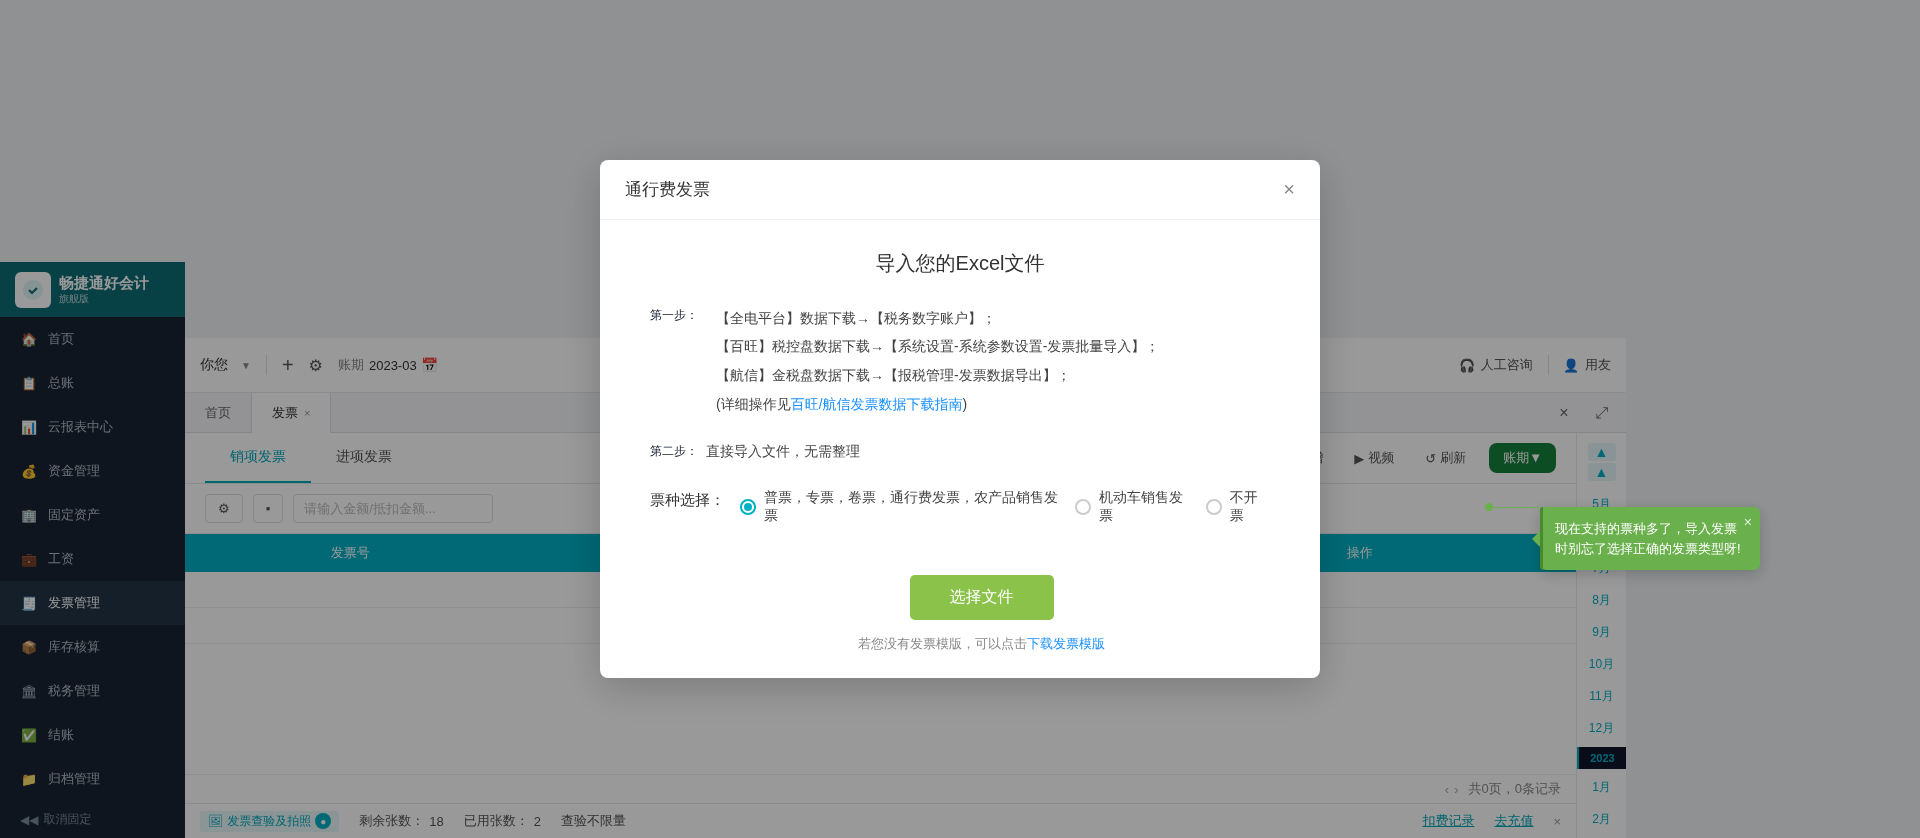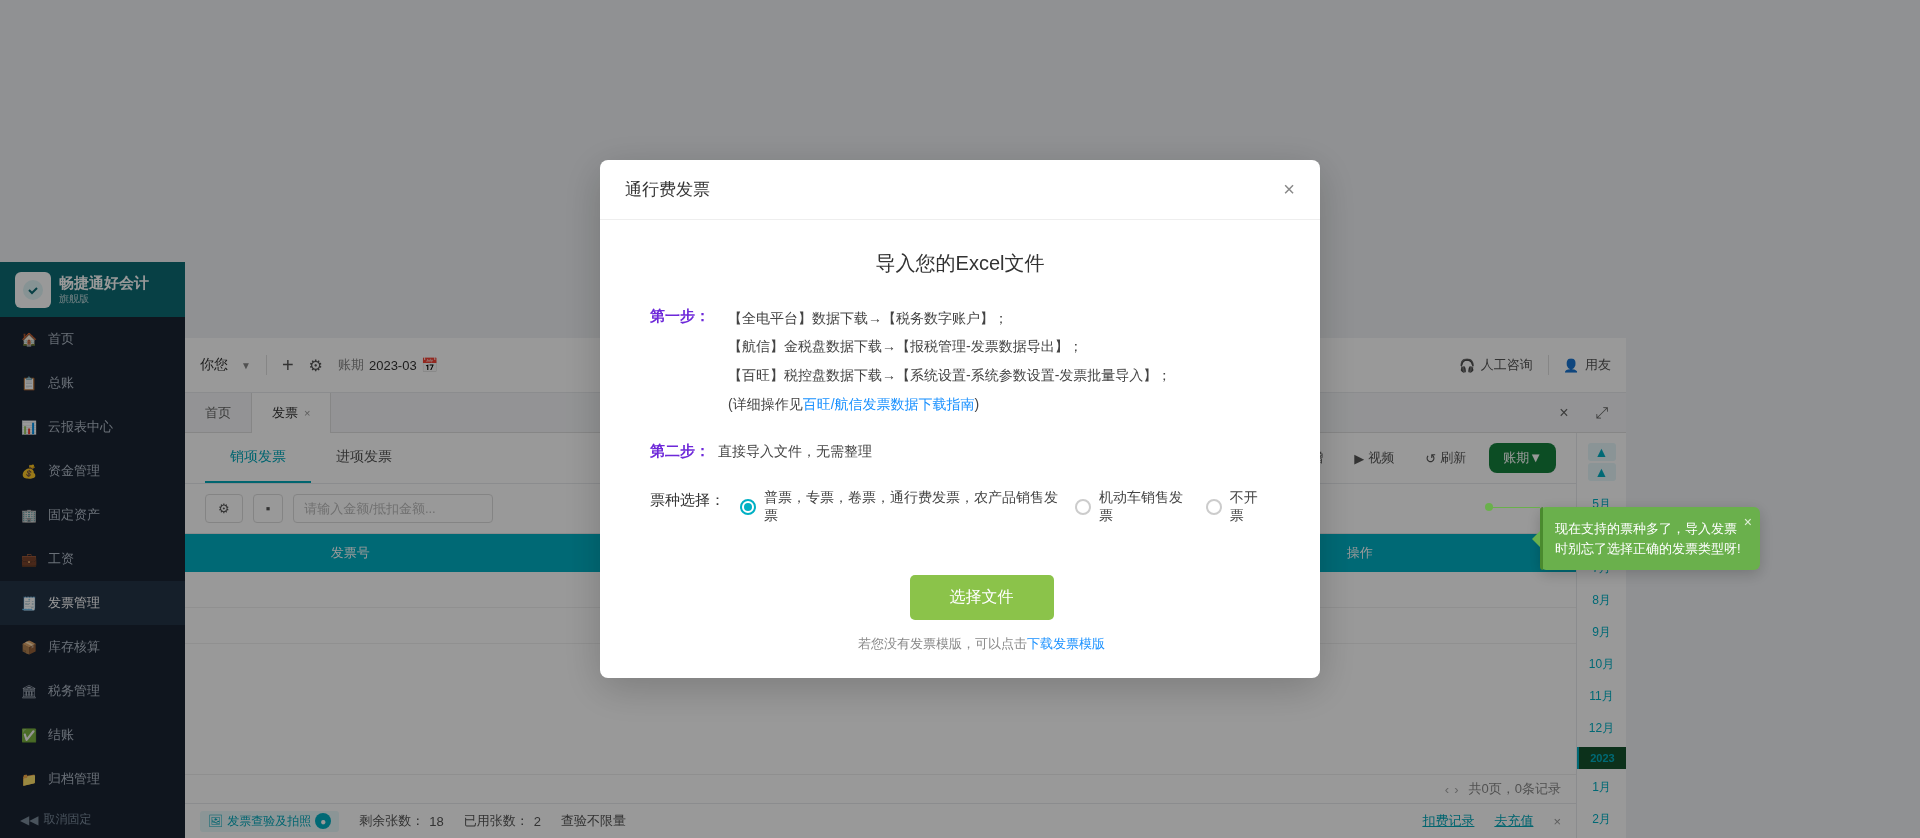--- a/index.html
+++ b/index.html
@@ -93,21 +93,21 @@
 
     
     .modal { background: #fff; border-radius: 8px; width: 720px; box-shadow: 0 10px 40px rgba(0,0,0,0.2); position: relative; }
     .modal-header { padding: 18px 25px; border-bottom: 1px solid #eee; display: flex; align-items: center; justify-content: space-between; }
     .modal-title { font-size: 17px; color: #333; font-weight: 500; }
     .modal-close { cursor: pointer; color: #888; font-size: 20px; }
     .modal-body { padding: 30px 50px 25px 50px; }
     .modal-main-title { text-align: center; font-size: 20px; color: #333; margin-bottom: 30px; font-weight: 500; }
 
     .step-section { margin-bottom: 18px; }
-    .step-label { font-size: 15px; color: #6d28d9; font-weight: 700; margin-bottom: 8px; }
+    .step-label { font-size: 12px; color: #0f172a; font-weight: 400; margin-bottom: 8px; }
     .step-content { padding-left: 10px; }
     .step-line { font-size: 14px; color: #444; margin-bottom: 5px; line-height: 1.7; }
     .step-link { color: #1890ff; text-decoration: none; cursor: pointer; }
 
     .ticket-select-section { display: flex; align-items: flex-start; gap: 15px; margin-bottom: 10px; }
     .ticket-label { font-size: 15px; color: #333; font-weight: 500; white-space: nowrap; padding-top: 2px; }
     .radio-group { display: flex; flex-direction: row; gap: 12px; }
     .radio-item { display: flex; align-items: center; gap: 8px; cursor: pointer; font-size: 14px; color: #444; }
     .radio-circle { width: 16px; height: 16px; border-radius: 50%; border: 2px solid #ccc; display: flex; align-items: center; justify-content: center; flex-shrink: 0; }
     .radio-circle.checked { border-color: #00b0c4; }
@@ -350,21 +350,21 @@
           <div class="arrow-btn">▲</div>
         </div>
         <div class="right-sidebar-month">5月</div>
         <div class="right-sidebar-month">6月</div>
         <div class="right-sidebar-month">7月</div>
         <div class="right-sidebar-month">8月</div>
         <div class="right-sidebar-month">9月</div>
         <div class="right-sidebar-month">10月</div>
         <div class="right-sidebar-month">11月</div>
         <div class="right-sidebar-month">12月</div>
-        <div class="right-sidebar-month active" style="background:#14532d; color:#00b0c4; font-weight:bold; font-size:11px;">2023</div>
+        <div class="right-sidebar-month active" style="background:#0f172a; color:#00b0c4; font-weight:bold; font-size:11px;">2023</div>
         <div class="right-sidebar-month">1月</div>
         <div class="right-sidebar-month">2月</div>
       </div>
     </div>
   </div>
 </div>
 
 <div class="overlay">
   <div class="modal">
     <div class="modal-header">
@@ -372,22 +372,22 @@
       <span class="modal-close">×</span>
     </div>
     <div class="modal-body">
       <div class="modal-main-title">导入您的Excel文件</div>
 
       <div class="step-section">
         <div style="display:flex; gap:8px; align-items:flex-start;">
           <span class="step-label">第一步：</span>
           <div class="step-content">
             <div class="step-line">【全电平台】数据下载→【税务数字账户】；</div>
+            <div class="step-line">【百旺】税控盘数据下载→【系统设置-系统参数设置-发票批量导入】；</div>
             <div class="step-line">【航信】金税盘数据下载→【报税管理-发票数据导出】；</div>
-            <div class="step-line">【百旺】税控盘数据下载→【系统设置-系统参数设置-发票批量导入】；</div>
             <div class="step-line">
               <span>(详细操作见</span><a class="step-link">百旺/航信发票数据下载指南</a><span>)</span>
             </div>
           </div>
         </div>
       </div>
 
       <div class="step-section">
         <div style="display:flex; gap:8px; align-items:center;">
           <span class="step-label">第二步：</span>

